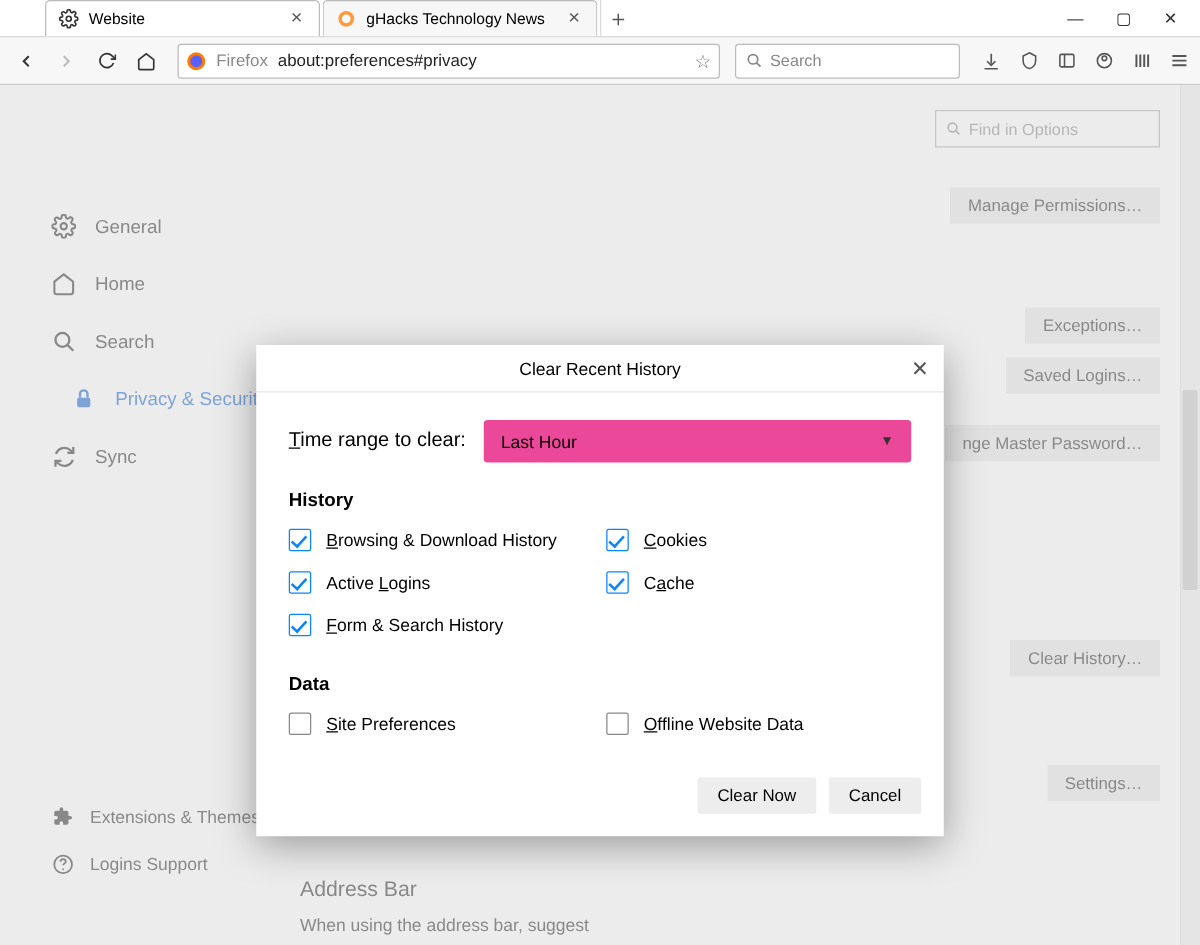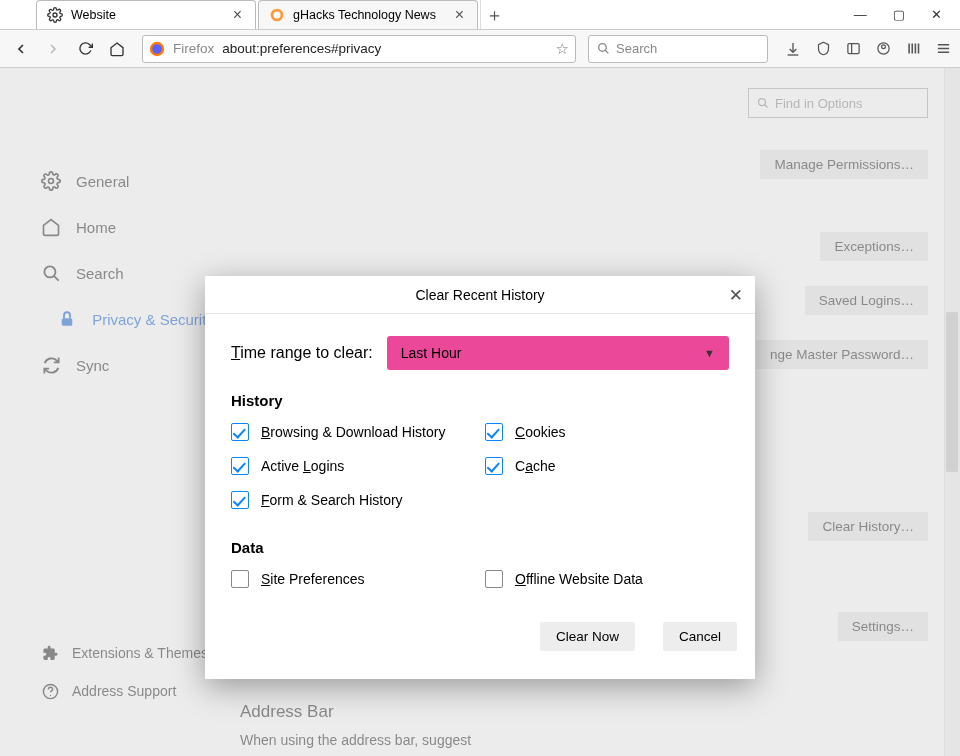--- a/index.html
+++ b/index.html
@@ -36,42 +36,42 @@
 .navitem { display: flex; align-items: center; gap: 14px; padding: 12px 0; cursor: default; }
 .navitem.active { color: #0a5dd3; justify-content: center; }
 .navitem .ico { width: 22px; height: 22px; display:flex; align-items:center; justify-content:center; font-size: 18px; }
 .navbottom { position: absolute; bottom: 46px; left: 40px; font-size: 14px; color: #222; }
 .navbottom .navitem { padding: 8px 0; gap: 12px; }
 .navbottom .ico { font-size: 16px; width: 20px; }
 
 .main { flex: 1; padding: 30px 40px 0 20px; position: relative; font-size: 14px; color: #222; }
 .find { position: absolute; top: 20px; right: 32px; width: 180px; height: 30px; border: 1px solid #aaa; display:flex; align-items:center; gap:6px; padding:0 8px; font-size:13px; color:#888; background:#fff; }
 .rbtn { position: absolute; right: 32px; background: #e7e7e7; border: none; padding: 7px 14px; font-size: 13.5px; color: #222; }
-.rbtn.b1{top:82px;} .rbtn.b2{top:164px;} .rbtn.b3{top:218px;} .rbtn.b4{top:272px;} .rbtn.b5{top:444px;} .rbtn.b6{top:544px;}
+.rbtn.b1{top:82px;} .rbtn.b2{top:178px;} .rbtn.b3{top:218px;} .rbtn.b4{top:272px;} .rbtn.b5{top:444px;} .rbtn.b6{top:544px;}
 .chkrow { display:flex; align-items:center; gap:10px; margin-top: 12px; }
 .chkrow input { width:18px; height:18px; accent-color: #0a84ff; }
 .sectionh { font-size: 17px; font-weight: 400; margin-top: 22px; }
 .subtext { font-size: 14px; margin-top: 10px; }
 
 
 .modal { position: absolute; top: 208px; left: 205px; width: 550px; background: #fff; box-shadow: 0 8px 30px rgba(0,0,0,0.35); z-index: 20; }
 .mhead { height: 38px; display:flex; align-items:center; justify-content:center; font-size: 14px; border-bottom: 1px solid #e6e6e6; position:relative; }
 .mclose { position:absolute; right:12px; top:9px; font-size:17px; color:#555; }
 .mbody { padding: 22px 26px 18px 26px; }
 .row { display:flex; align-items:center; gap: 14px; }
 .select { flex:1; height:34px; background:#ec4899; border:none; border-radius:3px; display:flex; align-items:center; padding:0 14px; font-size:14px; justify-content:space-between; }
 .caret { font-size:11px; color:#333; }
 .group { margin-top: 22px; }
 .grouph { font-weight:600; font-size:15px; margin-bottom: 6px; }
 .grid { display:grid; grid-template-columns: 1fr 1fr; column-gap: 10px; }
 .cb { display:flex; align-items:center; gap:12px; padding: 8px 0; font-size: 14px; }
 .cbox { width:18px; height:18px; border:1.5px solid #888; border-radius:2px; display:flex; align-items:center; justify-content:center; background:#fff; }
 .cbox.checked { border-color:#0a84ff; }
 .cbox.checked::after { content:""; width:10px; height:5px; border-left:2.5px solid #0a84ff; border-bottom:2.5px solid #0a84ff; transform: rotate(-48deg) translate(0px,-1px); }
-.mfoot { display:flex; justify-content:flex-end; gap:28px; padding: 8px 18px 28px 18px; }
+.mfoot { display:flex; justify-content:flex-end; gap:10px; padding: 8px 18px 18px 18px; }
 .mbtn { background:#ededed; border:none; padding: 7px 16px; font-size:13.5px; border-radius:2px; }
 
 .vscroll { position:absolute; right:0; top:0; width:16px; height:100%; background:#f0f0f0; border-left:1px solid #ddd; }
 .vthumb { position:absolute; right:2px; top:244px; width:12px; height:160px; background:#c4c4c4; border-radius:2px; }
 .underline { text-decoration: underline; text-decoration-thickness: 1px; text-underline-offset: 1px; }
 
 svg { display: block; }
 </style>
 </head>
 <body>
@@ -246,21 +246,21 @@
           <span>Extensions &amp; Themes</span>
         </div>
         <div class="navitem">
           <span class="ico">
               <svg width="17" height="17" viewBox="0 0 24 24" fill="none" stroke="#222" stroke-width="2">
                 <circle cx="12" cy="12" r="10"></circle>
                 <path d="M9 9a3 3 0 116 0c0 2-3 2-3 4"></path>
                 <circle cx="12" cy="17.5" r="1" fill="#222" stroke="none"></circle>
               </svg>
             </span>
-          <span>Address Support</span>
+          <span>Logins Support</span>
         </div>
       </div>
     </div>
 
     <div class="main">
       <div class="find">
         <span>
             <svg width="12" height="12" viewBox="0 0 24 24" fill="none" stroke="#888" stroke-width="2.5">
               <circle cx="10" cy="10" r="7"></circle>
               <path d="M21 21l-6-6"></path>

